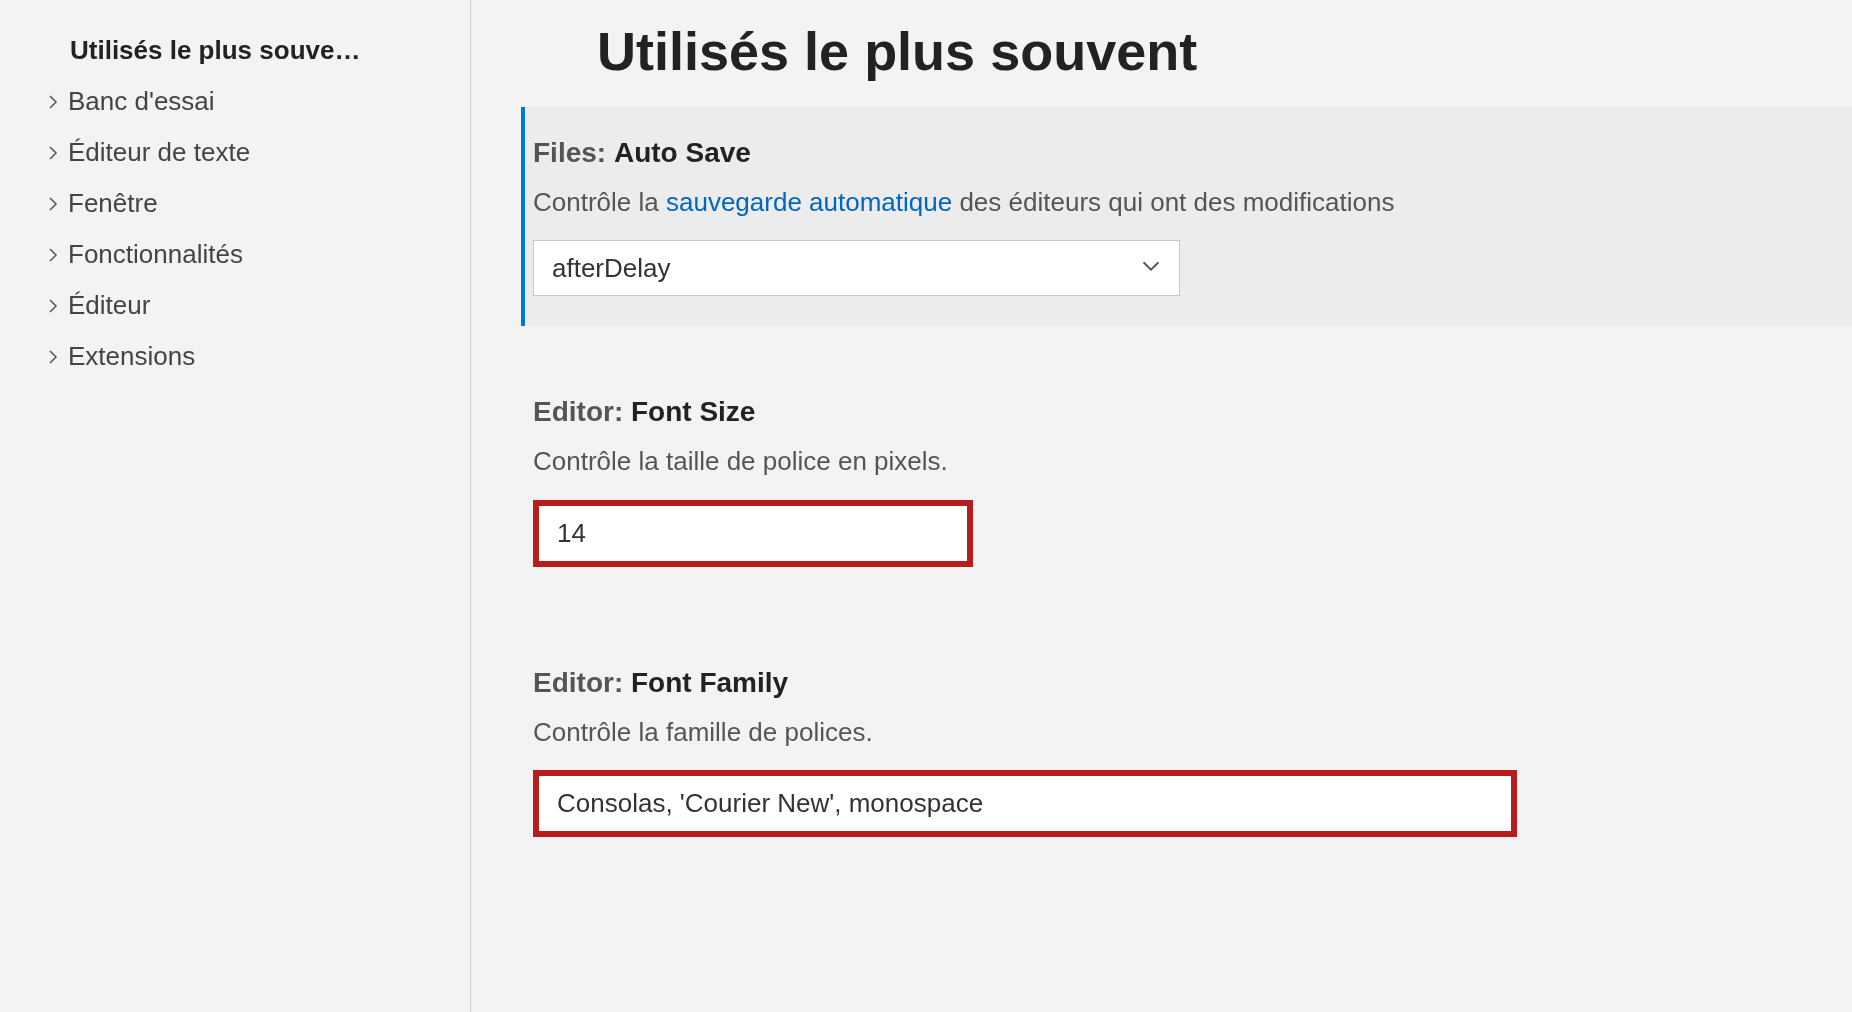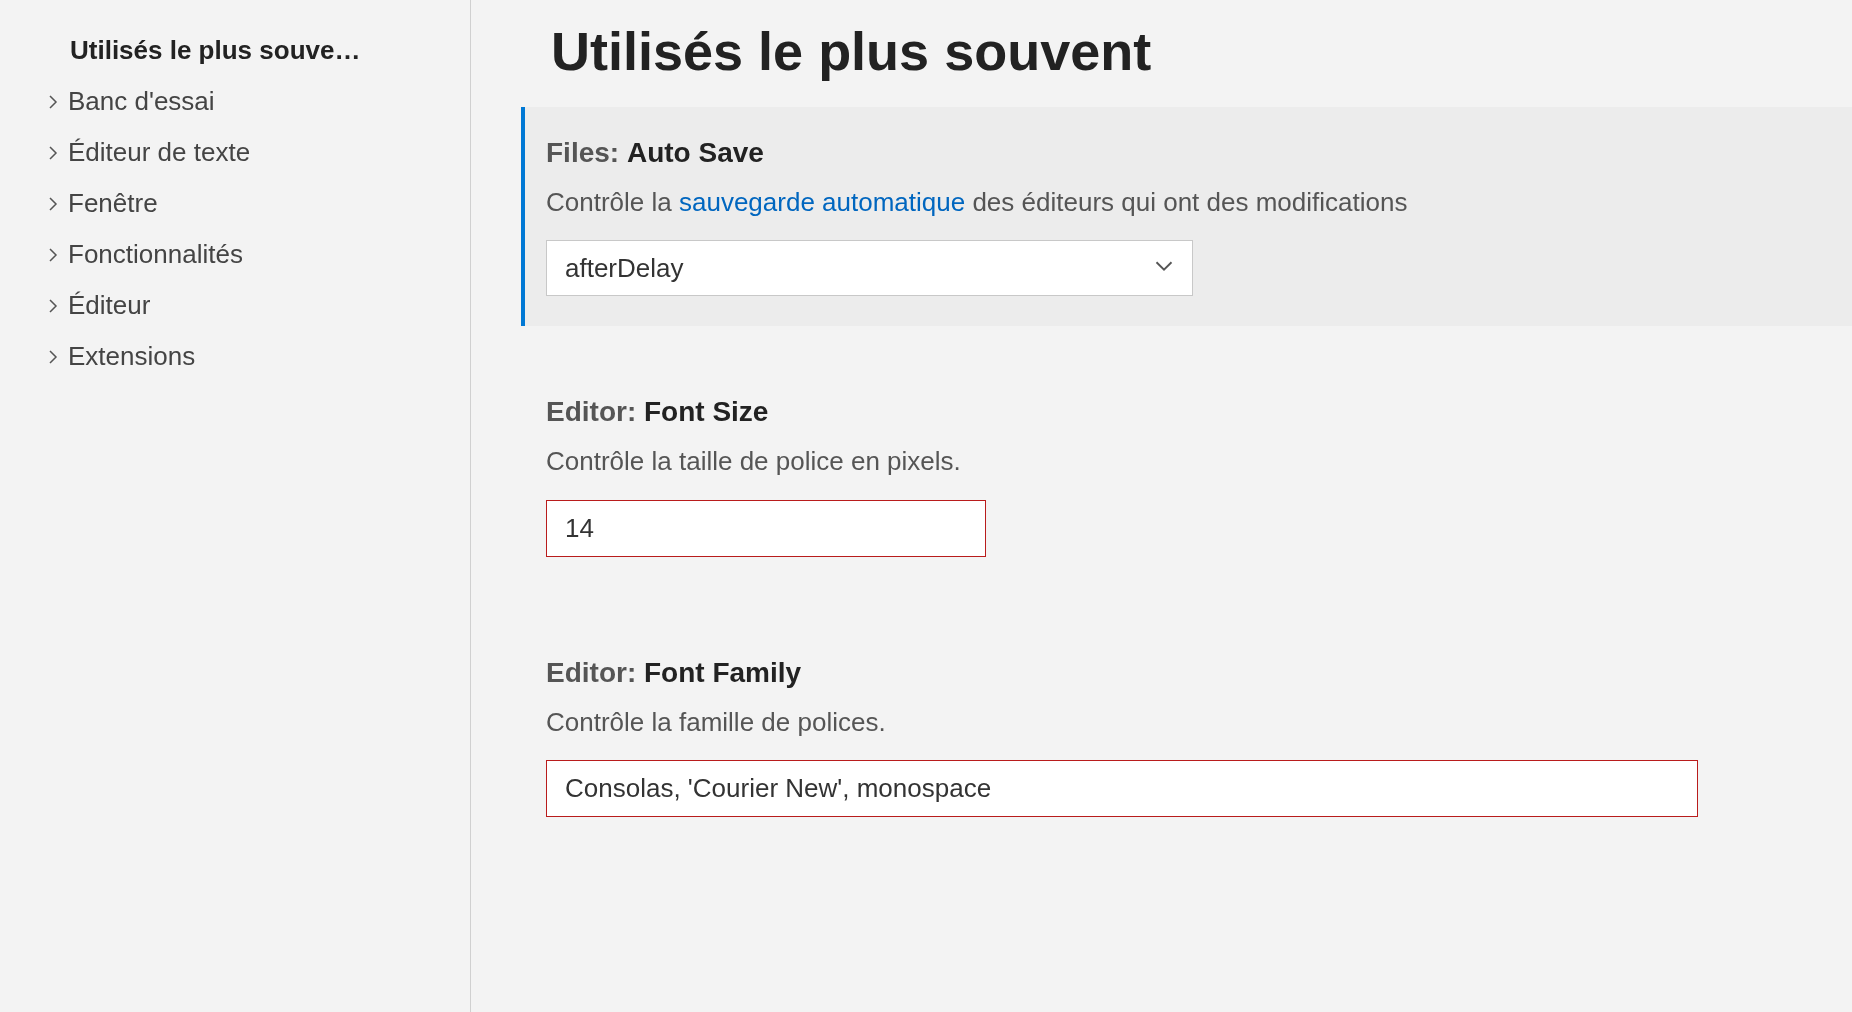--- a/index.html
+++ b/index.html
@@ -49,25 +49,26 @@
     .main {
       flex: 1;
       padding: 20px 0 0 80px;
       overflow-y: auto;
     }
     .page-title {
       font-size: 54px;
       font-weight: 600;
       color: #222;
       margin-bottom: 25px;
+      margin-left: 46px;
     }
     .settings-group {
       background: #ececec;
       border-left: 4px solid transparent;
-      padding: 30px 30px 30px 21px;
+      padding: 30px 30px 30px 8px;
       margin-left: -30px;
       margin-bottom: 40px;
     }
     .settings-group.modified {
       border-left-color: #0078d4;
     }
     .settings-group.plain {
       background: transparent;
       border-left-color: transparent;
     }
@@ -122,26 +123,26 @@
     }
     .select-wrapper .dropdown-icon svg {
       width: 20px;
       height: 20px;
     }
     .text-input {
       width: 440px;
       padding: 12px 18px;
       font-size: 26px;
       font-family: inherit;
-      border: 1px solid #b91c1c;
+      border: 6px solid #b91c1c;
       background: #fff;
       color: #333;
     }
     .text-input.wide {
-      width: 1152px;
+      width: 984px;
     }
   </style>
 </head>
 <body>
 
 <div class="sidebar">
   <div class="sidebar-item active">
     <span>Utilisés le plus souve…</span>
   </div>
   <div class="sidebar-item">

